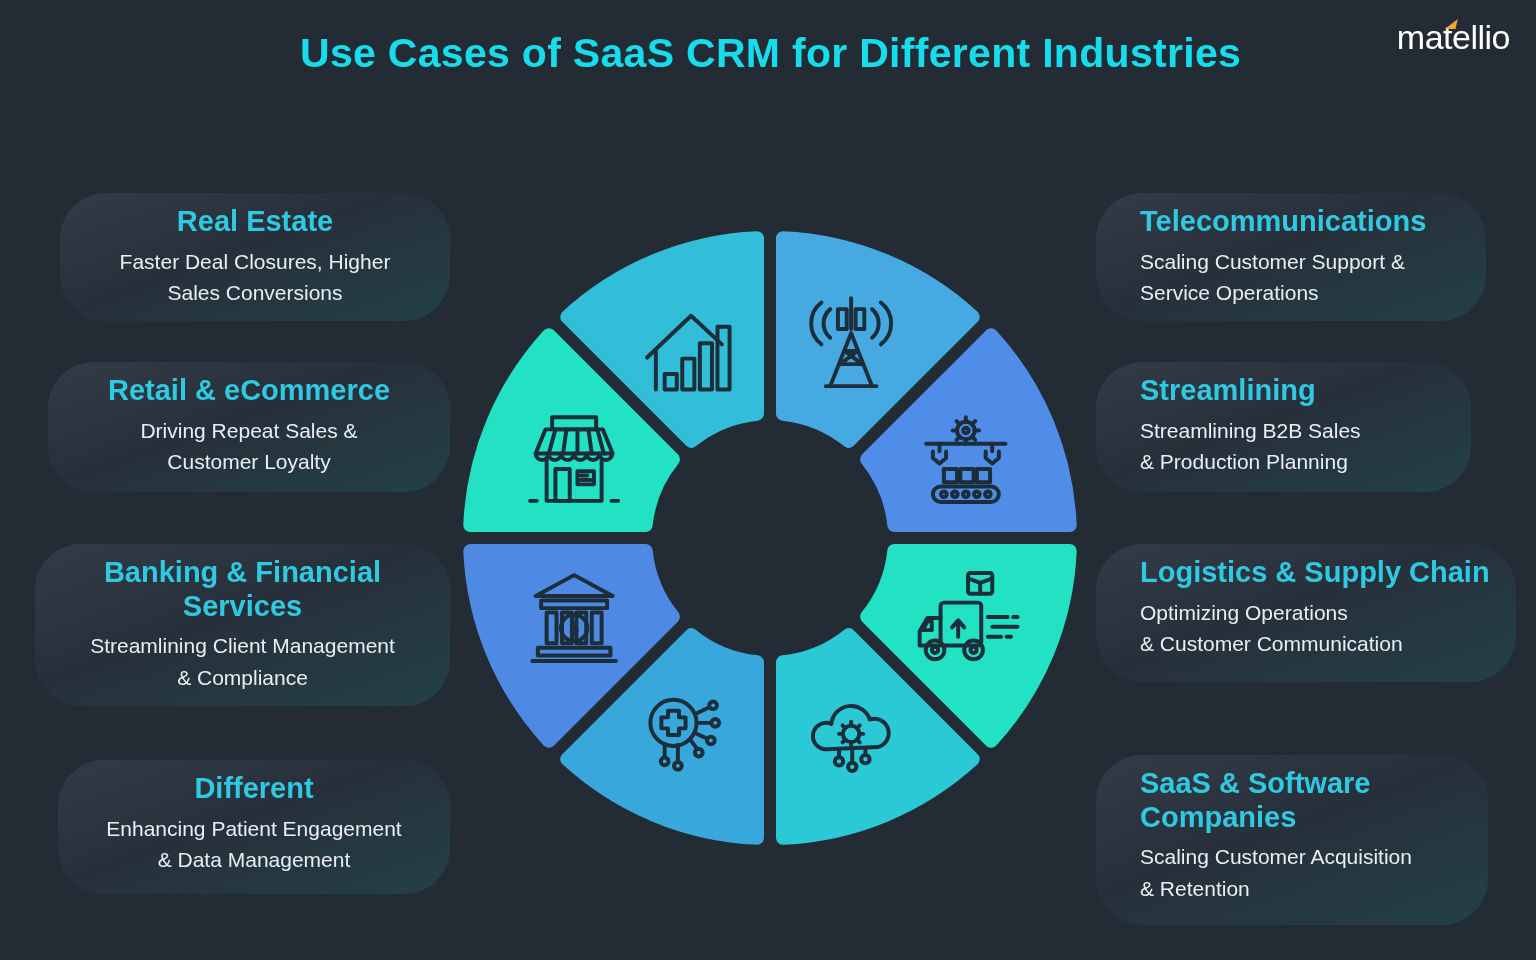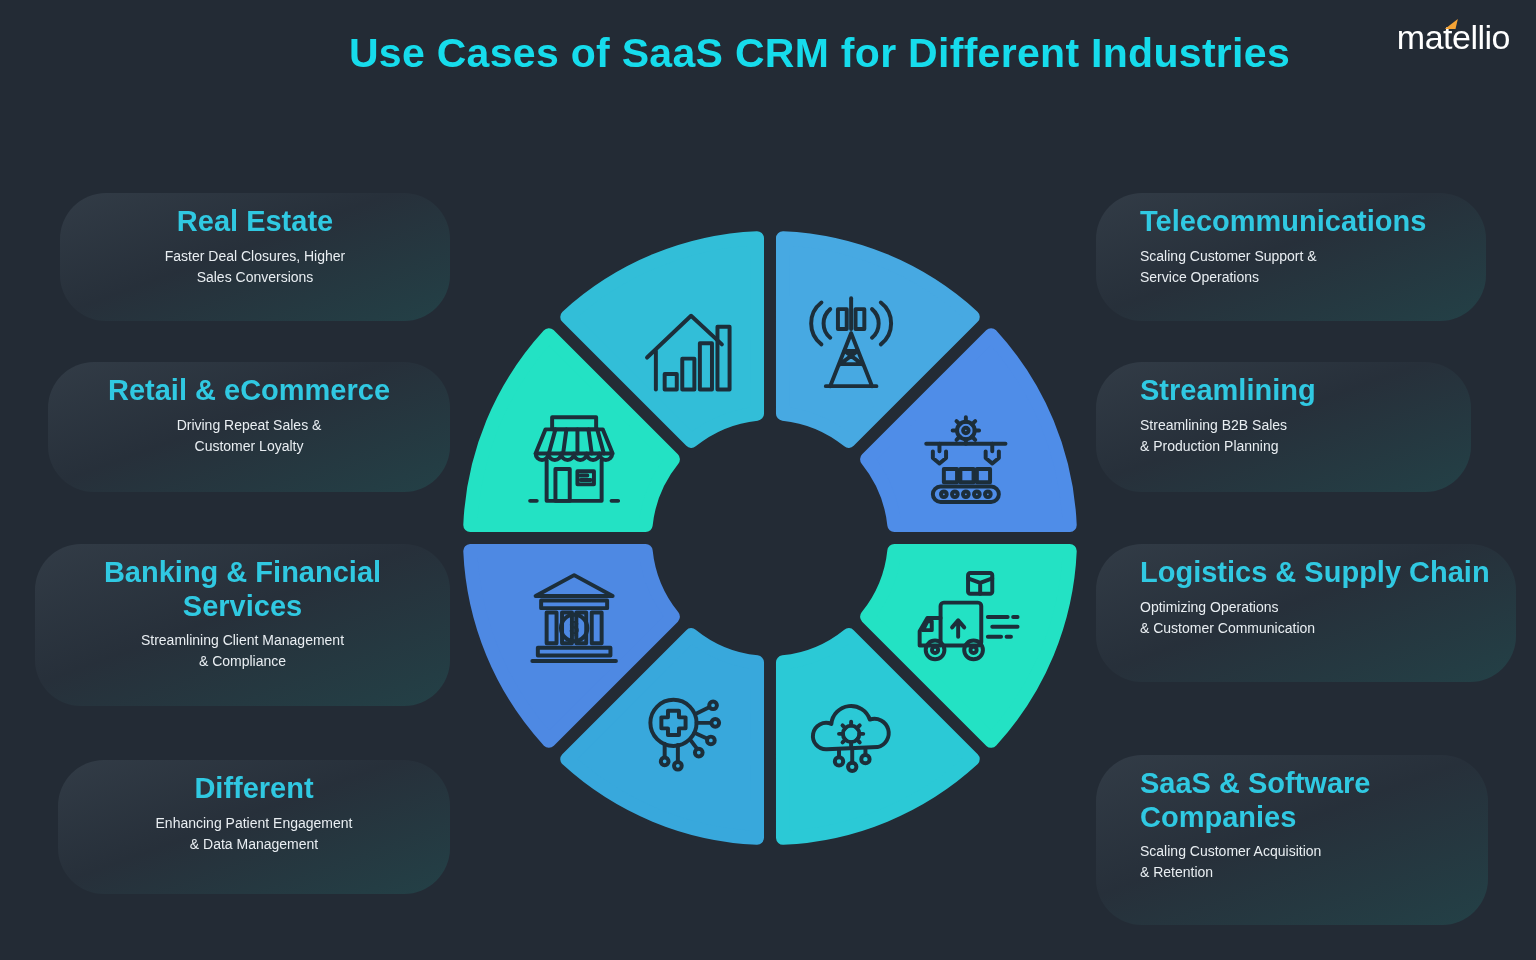--- a/index.html
+++ b/index.html
@@ -3,21 +3,21 @@
 <meta charset="utf-8">
 <style>
   html,body{margin:0;padding:0;}
   body{
     width:1536px;height:960px;position:relative;overflow:hidden;
     background:#232b35;
     font-family:"Liberation Sans",sans-serif;
   }
   #title{
     position:absolute;left:300px;top:30px;width:990px;
-    text-align:right;font-size:41px;font-weight:bold;color:#16dcec;
+    text-align:left;font-size:41px;font-weight:bold;color:#16dcec;
     letter-spacing:.3px;
   }
   #logo{
     position:absolute;right:26px;top:18px;
     font-size:34px;font-weight:normal;color:#ffffff;letter-spacing:-.5px;
   }
   #logo .tri{
     position:absolute;left:48px;top:1px;width:13px;height:10px;
     background:#f4a335;
     clip-path:polygon(0 100%, 100% 0, 82% 100%);
@@ -26,21 +26,21 @@
     position:absolute;border-radius:46px;box-sizing:border-box;
     padding:12px 44px 0;
     background:linear-gradient(160deg, rgba(124,142,156,.17) 0%, rgba(84,104,118,.08) 45%, rgba(36,210,190,.13) 100%);
   }
   .card.left{text-align:center;}
   .card h2{
     margin:0 0 7px;color:#30c9e2;font-size:29px;line-height:1.16;
     white-space:pre-line;font-weight:bold;
   }
   .card p{
-    margin:0;color:#e9eef2;font-size:14px;line-height:1.5;white-space:pre-line;
+    margin:0;color:#e9eef2;font-size:21px;line-height:1.5;white-space:pre-line;
   }
   #card-real-estate  {left:60px;  top:193px; width:390px; height:128px;}
   #card-retail       {left:48px;  top:362px; width:402px; height:130px;}
   #card-banking      {left:35px;  top:544px; width:415px; height:162px;}
   #card-healthcare   {left:58px;  top:760px; width:392px; height:134px;}
   #card-telecom      {left:1096px;top:193px; width:390px; height:128px;}
   #card-manufacturing{left:1096px;top:362px; width:375px; height:130px;}
   #card-logistics    {left:1096px;top:544px; width:420px; height:138px;}
   #card-saas         {left:1096px;top:755px; width:392px; height:170px;}
   #card-logistics h2{white-space:nowrap;}

